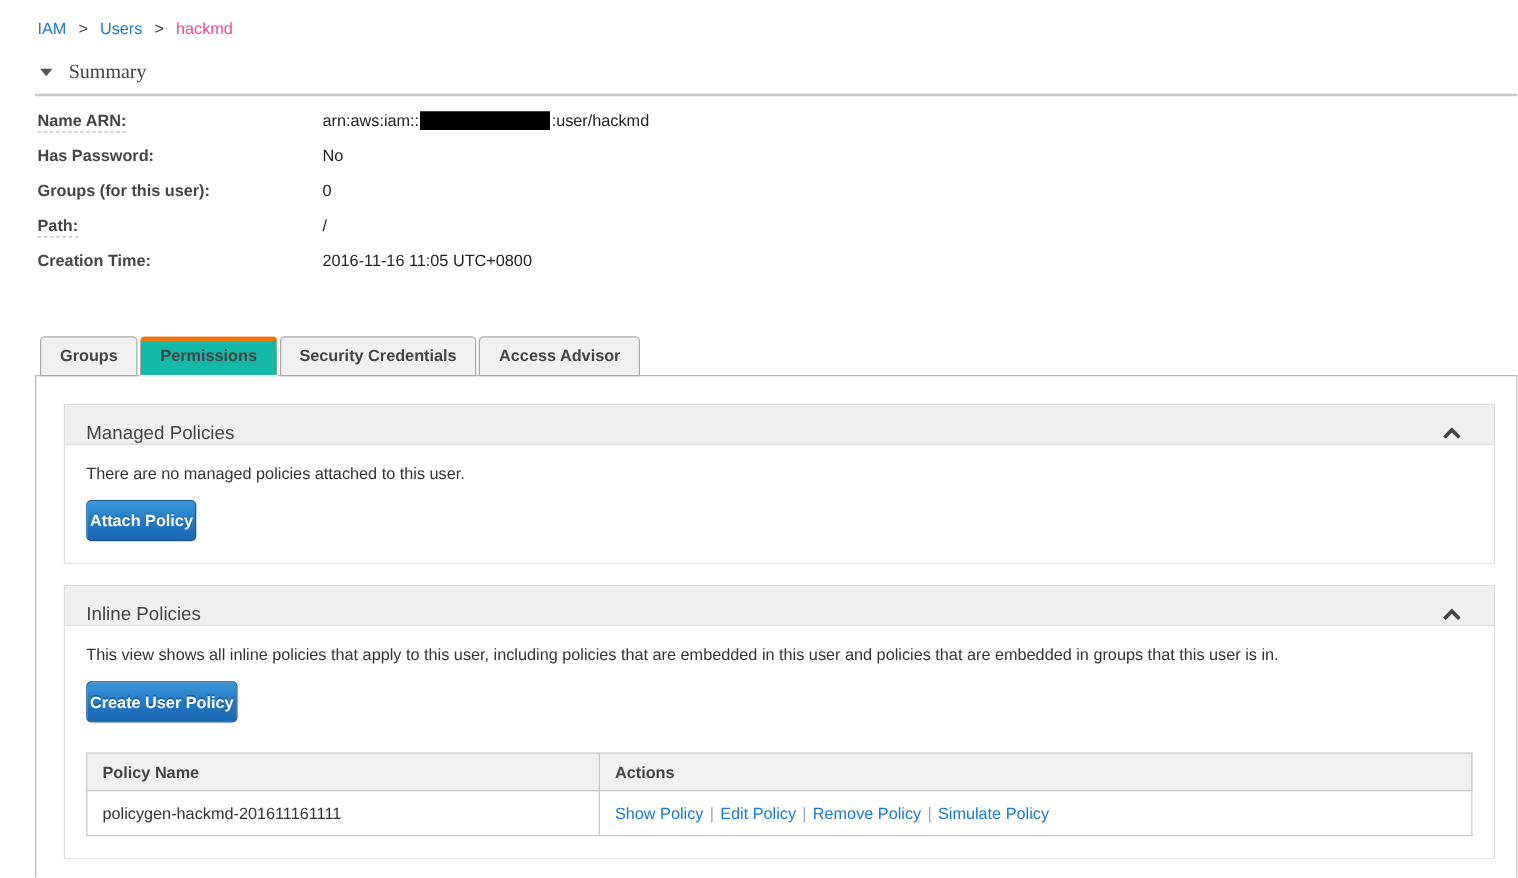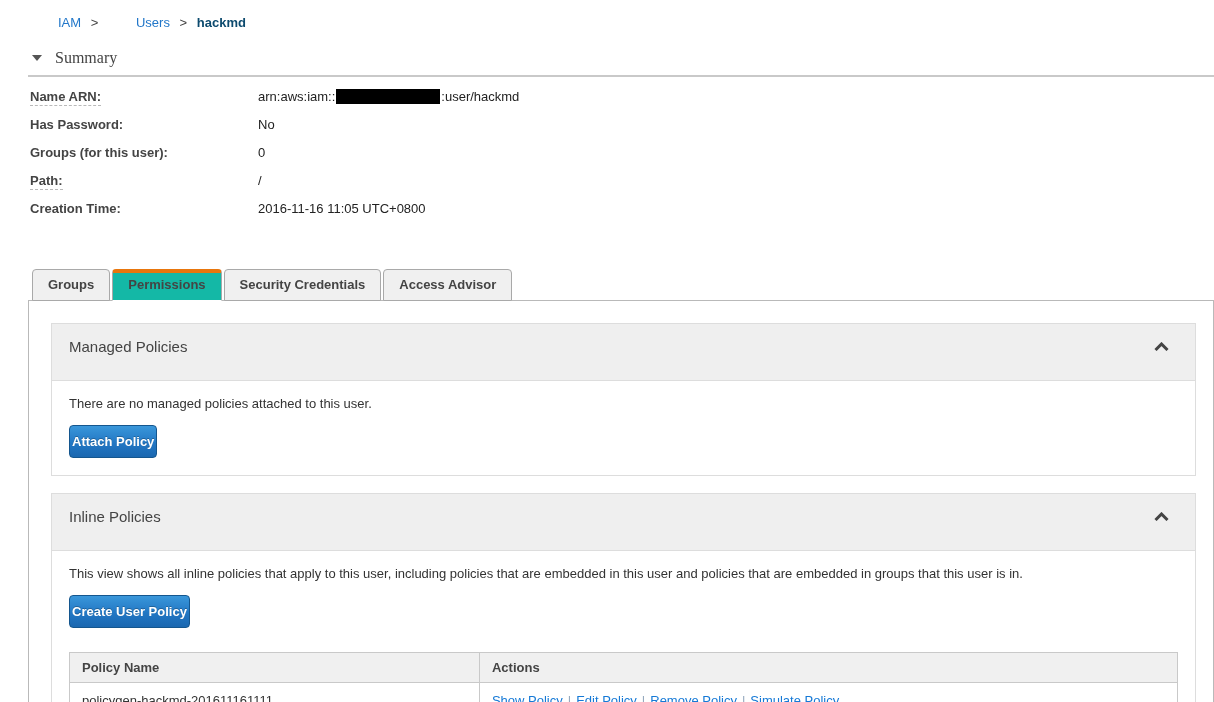--- a/index.html
+++ b/index.html
@@ -7,23 +7,23 @@
   body {
     font-family: "Liberation Sans", sans-serif;
     font-size: 13px;
     color: #333;
     width: 1214px;
   }
   .page { position: relative; width: 1214px; height: 702px; overflow: hidden; }
 
   
   .breadcrumb { padding: 15px 0 0 30px; font-size: 13px; }
-  .breadcrumb a { color: #2277c9; text-decoration: none; cursor: pointer; margin-left: 28px; }
+  .breadcrumb a { color: #2277c9; text-decoration: none; cursor: pointer; }
   .breadcrumb .sep { color: #444; margin: 0 6px; }
-  .breadcrumb .current { color: #0c4a6e; font-weight: bold; }
+  .breadcrumb .current { color: #ec4899; font-weight: normal; }
 
   
   .summary-header { margin: 19px 0 0 32px; display: flex; align-items: center; cursor: pointer; }
   .caret-down {
     width: 0; height: 0;
     border-left: 5px solid transparent;
     border-right: 5px solid transparent;
     border-top: 6px solid #555;
     margin-right: 13px;
   }
@@ -64,21 +64,21 @@
     min-height: 399px;
     border: 1px solid #b9b9b9;
     background: #fff;
     padding: 22px 17px 12px 22px;
   }
 
   
   .policy-section { border: 1px solid #ddd; margin-bottom: 17px; }
   .section-header {
     background: #efefef;
-    padding: 14px 26px 25px 17px;
+    padding: 14px 26px 0 17px;
     display: flex;
     align-items: center;
     justify-content: space-between;
     border-bottom: 1px solid #ddd;
     cursor: pointer;
   }
   .section-title { font-size: 15px; color: #444; }
   .chevron-up { display: inline-block; line-height: 0; }
   .section-body { padding: 15px 17px 17px; background: #fff; }
   .section-body p { color: #333; line-height: 16px; }

